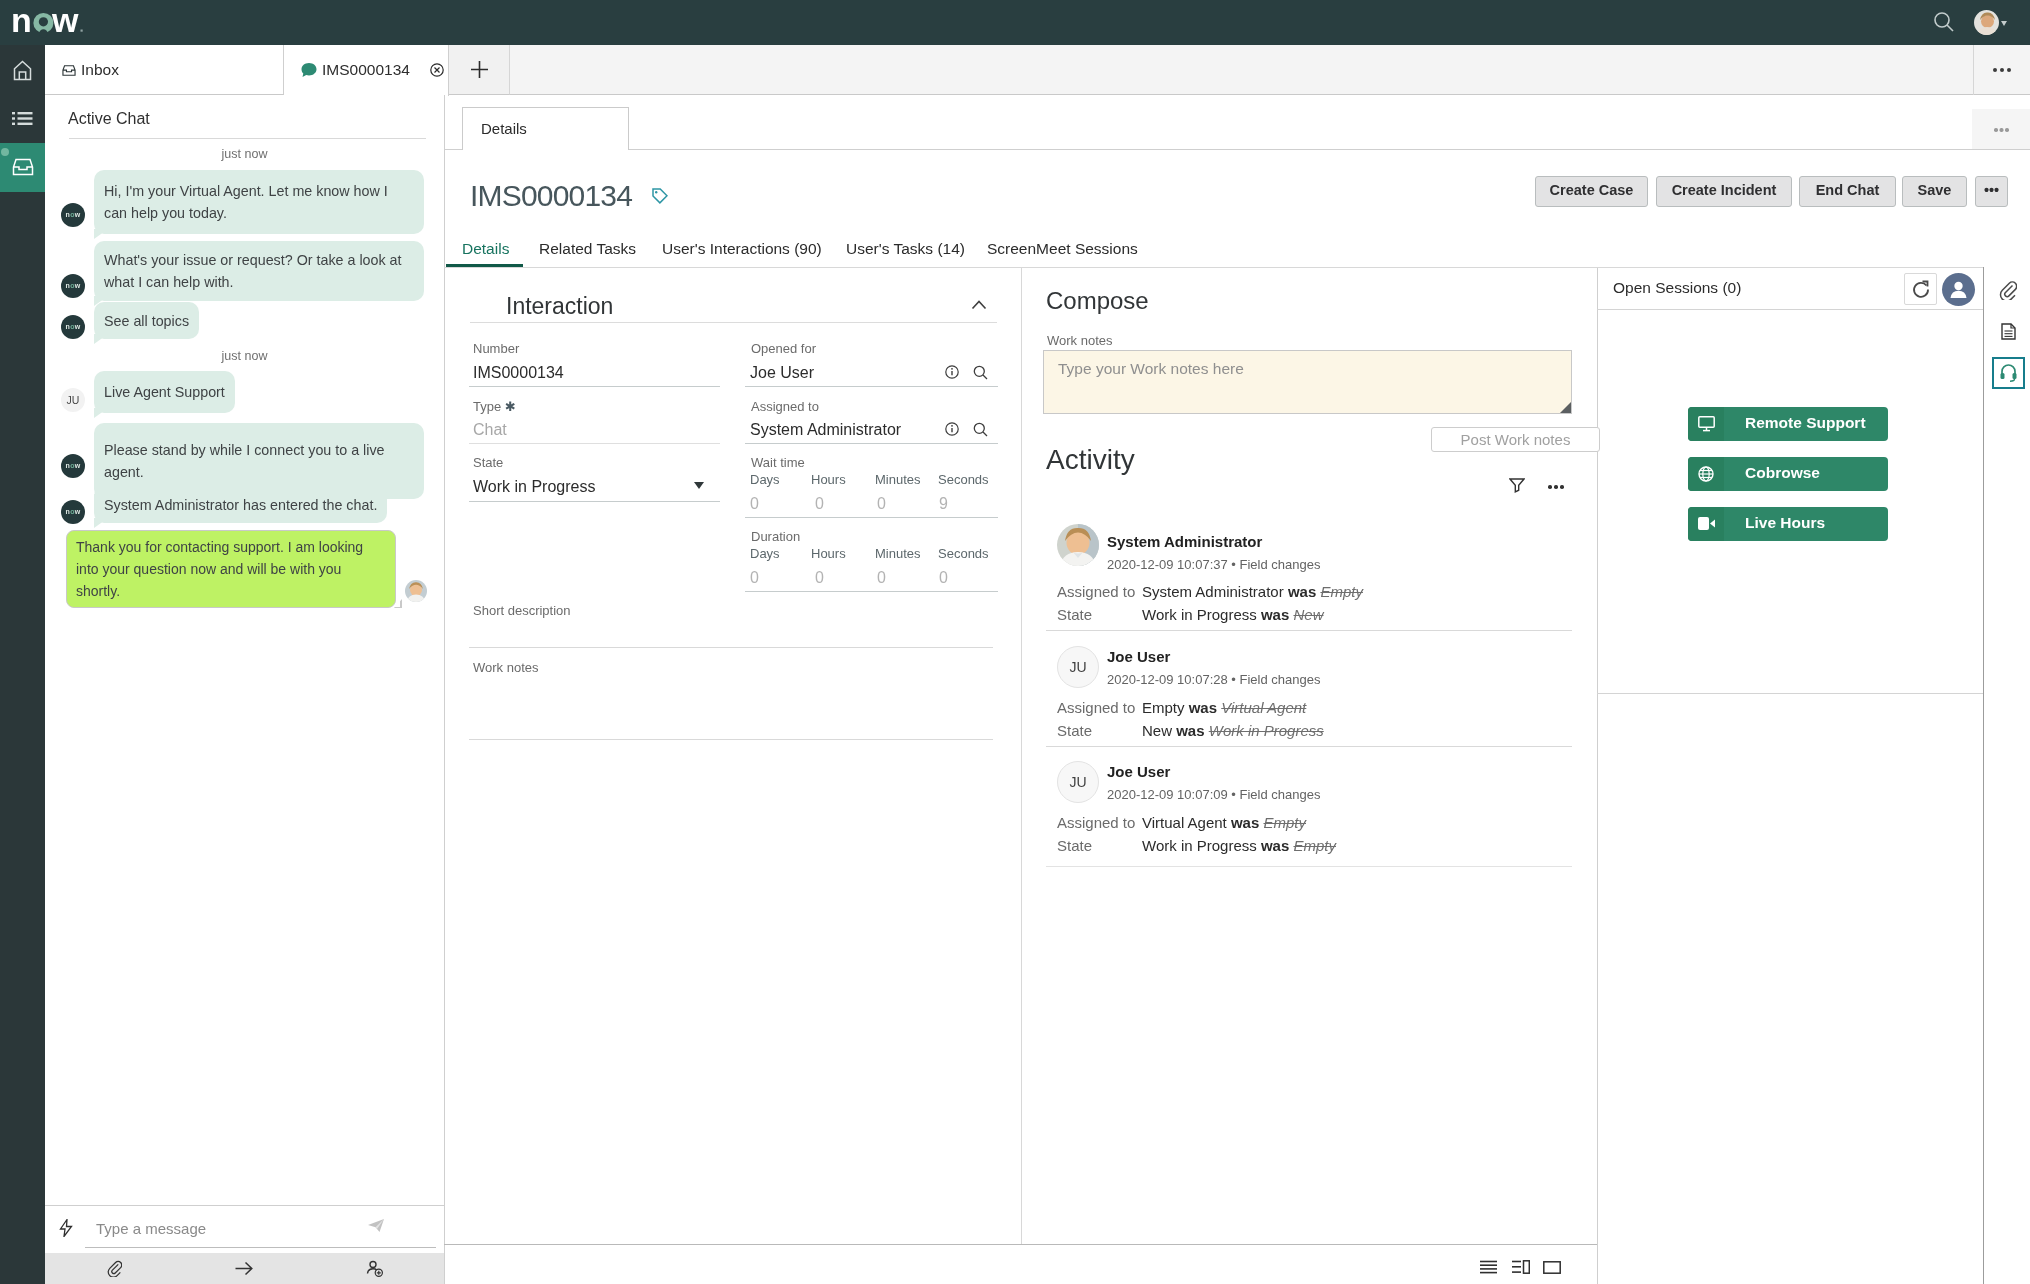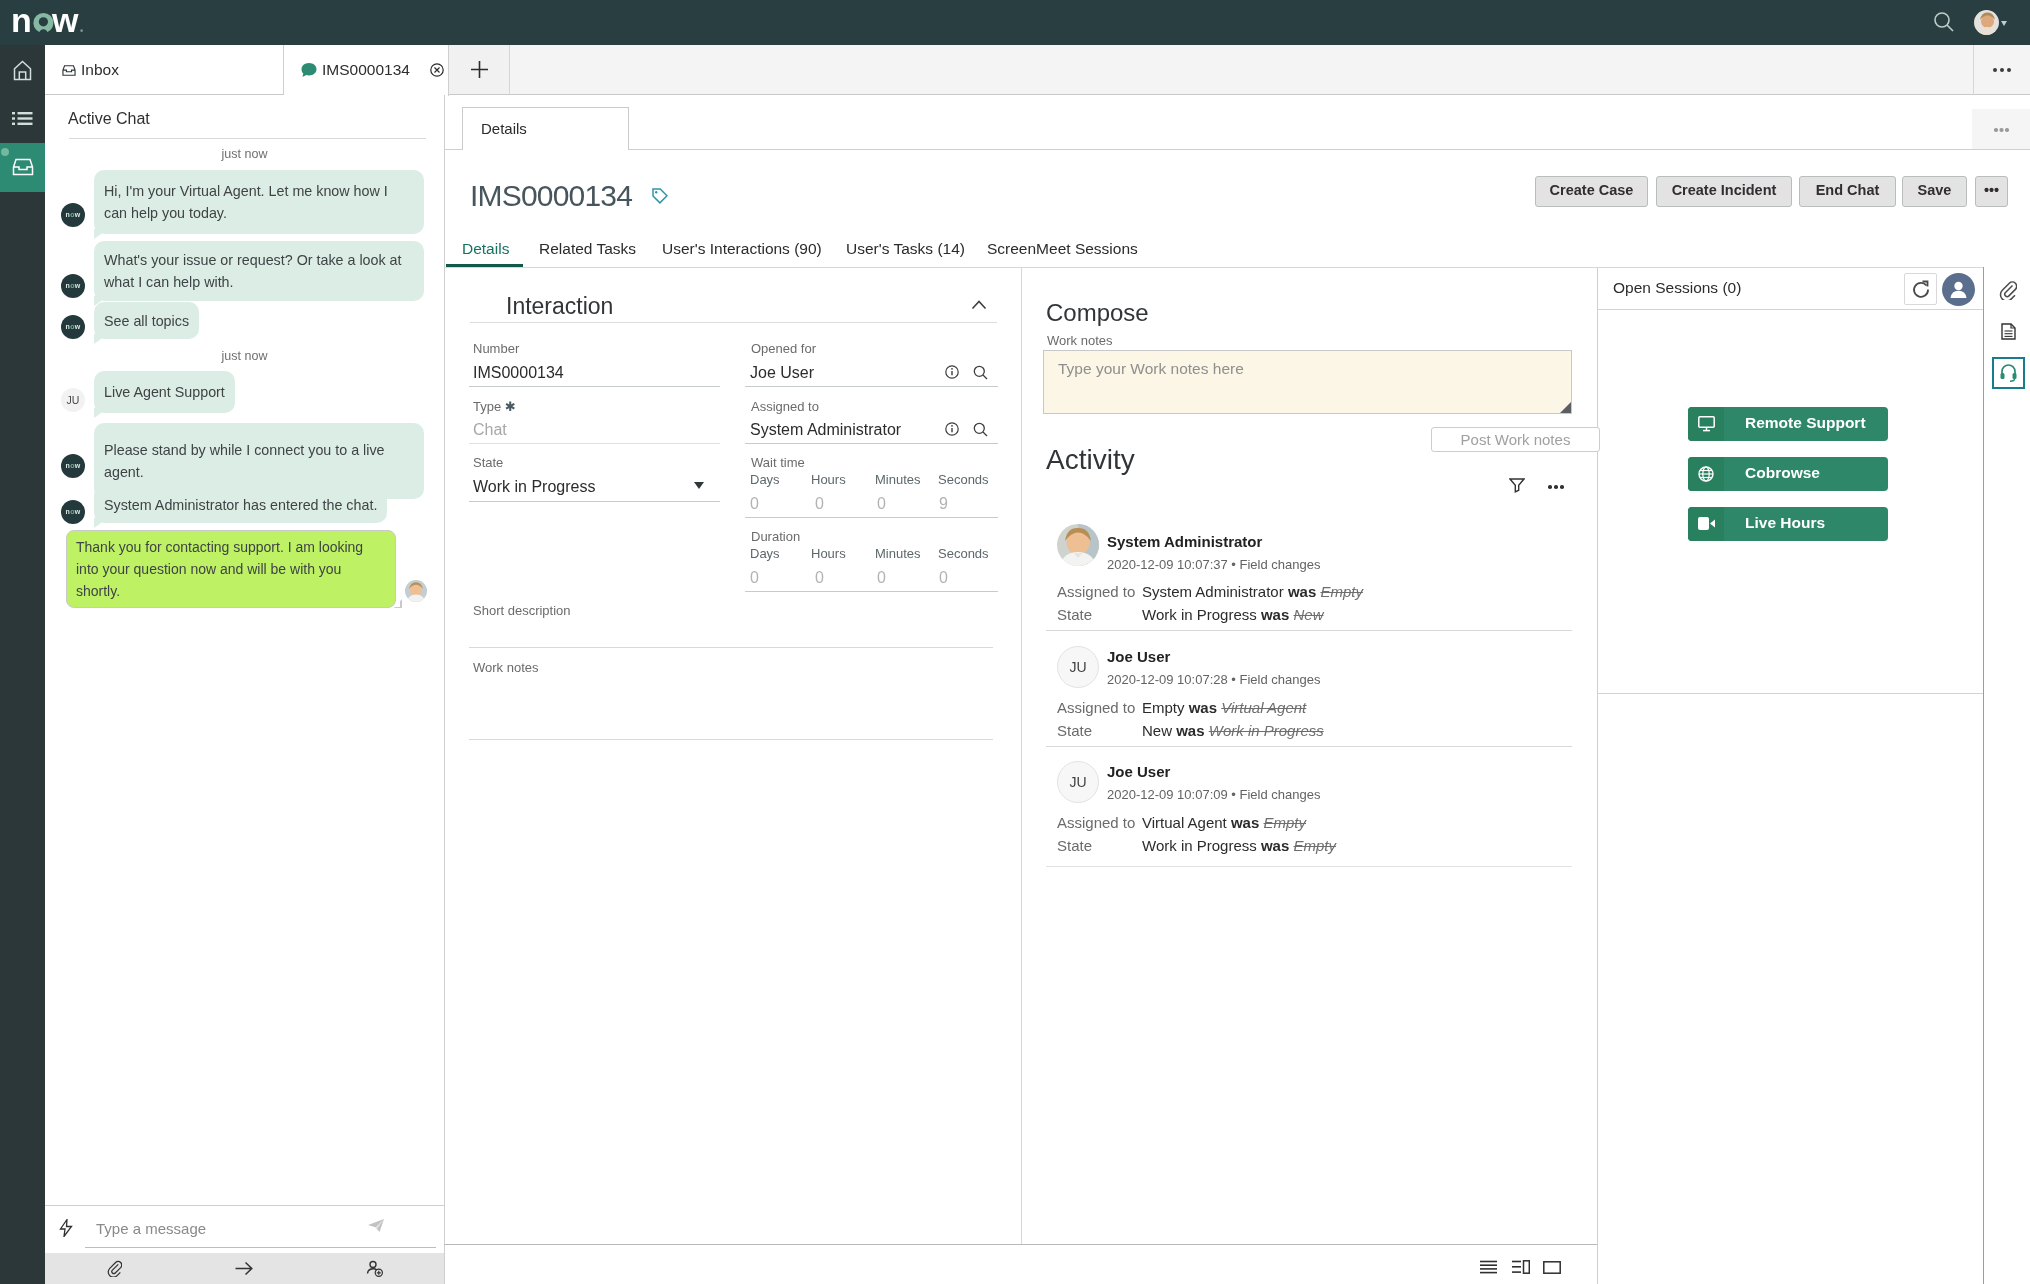--- a/index.html
+++ b/index.html
@@ -66,21 +66,21 @@
   #interaction-h { left:470px; top:293px; font-size:23px; color:#313537;margin-left:36px; }
   #int-line { left:470px; top:322px; width:527px; height:1px; background:#dcdcdc; }
   .flabel { position:absolute; font-size:13px; color:#6b6b6b; }
   .fval { position:absolute; font-size:16px; color:#2c2c2c; }
   .fval.gray { color:#a7a7a7; }
   .uline { position:absolute; height:1px; background:#c6cccd; }
   .gcol { position:absolute; font-size:13px; color:#5d686c; }
   .gval { position:absolute; font-size:16px; color:#b3b3b3; }
 
   
-  #compose-h { left:1046px; top:287px; font-size:24px; color:#313537;margin-top:12px; }
+  #compose-h { left:1046px; top:287px; font-size:24px; color:#313537; }
   #wn-label { left:1047px; top:333px; font-size:13px; color:#6b6b6b; }
   #wn-area { left:1043px; top:350px; width:529px; height:64px; background:#fcf6e6; border:1px solid #c8c8c8; }
   #wn-area .ph { position:absolute; left:14px; top:9px; font-size:15.5px; color:#8f8f8f; }
   #post-btn { left:1431px; top:427px; width:169px; height:25px; border:1px solid #cdcdcd; border-radius:3px; background:#fff; font-size:15px; color:#a0a0a0; text-align:center; line-height:23px; }
   #activity-h { left:1046px; top:444px; font-size:28px; color:#313537; }
   .act-av { position:absolute; left:1057px; width:42px; height:42px; border-radius:50%; }
   .avju2 { background:#f7f7f7; border:1px solid #e3e3e3; color:#3f3f3f; font-size:14px; text-align:center; line-height:40px; }
   .act-name { position:absolute; left:1107px; font-size:15px; font-weight:bold; color:#222; }
   .act-ts { position:absolute; left:1107px; font-size:13px; color:#636363; }
   .act-label { position:absolute; left:1057px; font-size:15px; color:#6b6b6b; }

